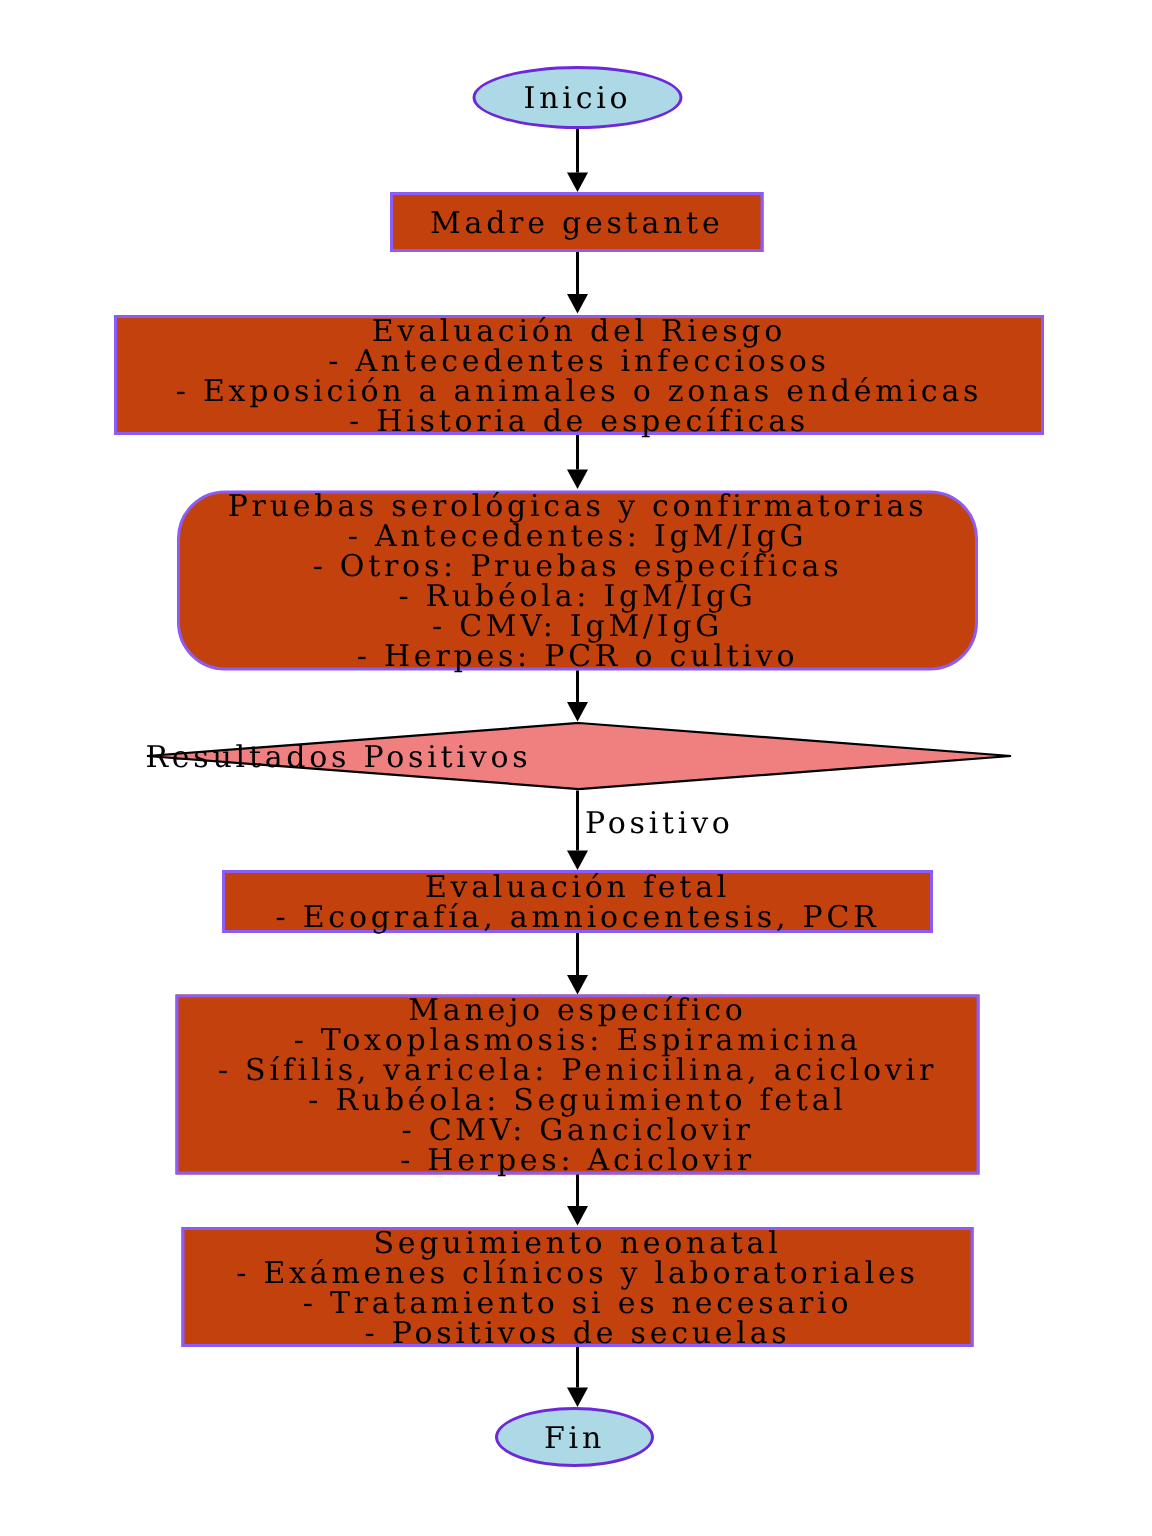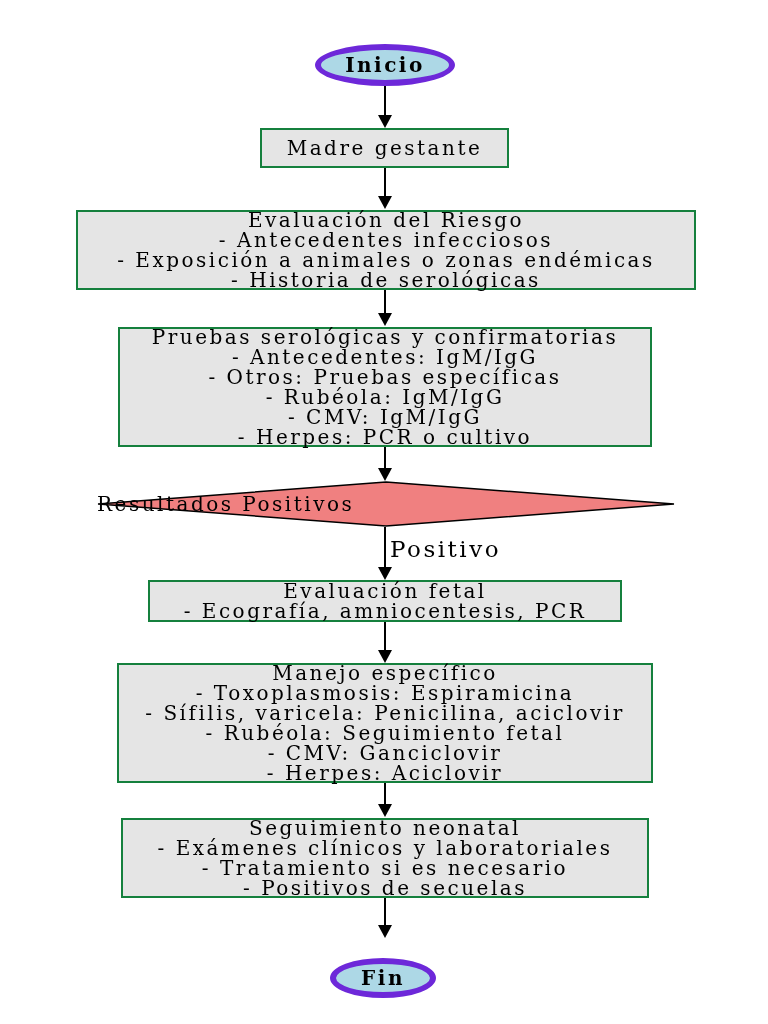--- a/index.html
+++ b/index.html
@@ -5,37 +5,37 @@
   html,body{margin:0;padding:0;}
   body{
     width:768px;height:1024px;position:relative;background:#ffffff;
     font-family:"DejaVu Serif", serif;color:#000;overflow:hidden;
   }
   .node{
     position:absolute;box-sizing:border-box;
     display:flex;flex-direction:column;align-items:center;justify-content:center;
     text-align:center;
   }
-  .process{background:#e5e5e5;border:2px solid #15803d;justify-content:center;}
-  .terminal{background:#ADD8E6;border:6px solid #6d28d9;border-radius:50%;font-weight:bold;}
+  .process{background:#c2410c;border:2px solid #8b5cf6;justify-content:center;}
+  .terminal{background:#ADD8E6;border:2px solid #6d28d9;border-radius:50%;}
   .line{white-space:nowrap;line-height:20px;font-size:20px;letter-spacing:2.5px;}
   .arrow-line{position:absolute;width:2px;background:#000;left:384px;}
   .arrow-head{
     position:absolute;left:378px;width:0;height:0;
     border-left:7px solid transparent;border-right:7px solid transparent;
     border-top:13px solid #000;
   }
   .decision-wrap{position:absolute;left:97px;top:481px;width:578px;height:46px;}
   .decision-label{
     position:absolute;left:0;top:0;width:100%;height:100%;
     display:flex;align-items:center;
   }
   .edge-label{
     position:absolute;left:390px;top:536px;
-    font-size:23px;letter-spacing:2.5px;white-space:nowrap;
+    font-size:20px;letter-spacing:2.5px;white-space:nowrap;
   }
 </style>
 </head>
 <body>
 
 <div class="node terminal" style="left:315px;top:44px;width:140px;height:42px;">
   <span class="line">Inicio</span>
 </div>
 
 <div class="arrow-line" style="top:86px;height:29px;"></div>
@@ -45,27 +45,27 @@
   <span class="line">Madre gestante</span>
 </div>
 
 <div class="arrow-line" style="top:168px;height:28px;"></div>
 <div class="arrow-head" style="top:196px;"></div>
 
 <div class="node process" style="left:76px;top:210px;width:620px;height:80px;">
   <span class="line">Evaluación del Riesgo</span>
   <span class="line">- Antecedentes infecciosos</span>
   <span class="line">- Exposición a animales o zonas endémicas</span>
-  <span class="line">- Historia de serológicas</span>
+  <span class="line">- Historia de específicas</span>
 </div>
 
 <div class="arrow-line" style="top:290px;height:23px;"></div>
 <div class="arrow-head" style="top:313px;"></div>
 
-<div class="node process" style="left:118px;top:327px;width:534px;height:120px;">
+<div class="node process" style="left:118px;top:327px;width:534px;height:120px;border-radius:32px;">
   <span class="line">Pruebas serológicas y confirmatorias</span>
   <span class="line">- Antecedentes: IgM/IgG</span>
   <span class="line">- Otros: Pruebas específicas</span>
   <span class="line">- Rubéola: IgM/IgG</span>
   <span class="line">- CMV: IgM/IgG</span>
   <span class="line">- Herpes: PCR o cultivo</span>
 </div>
 
 <div class="arrow-line" style="top:447px;height:21px;"></div>
 <div class="arrow-head" style="top:468px;"></div>
@@ -106,15 +106,15 @@
 <div class="node process" style="left:121px;top:818px;width:528px;height:80px;">
   <span class="line">Seguimiento neonatal</span>
   <span class="line">- Exámenes clínicos y laboratoriales</span>
   <span class="line">- Tratamiento si es necesario</span>
   <span class="line">- Positivos de secuelas</span>
 </div>
 
 <div class="arrow-line" style="top:898px;height:27px;"></div>
 <div class="arrow-head" style="top:925px;"></div>
 
-<div class="node terminal" style="left:330px;top:938px;width:106px;height:40px;margin-top:20px;">
+<div class="node terminal" style="left:330px;top:938px;width:106px;height:40px;">
   <span class="line">Fin</span>
 </div>
 
 </body></html>

